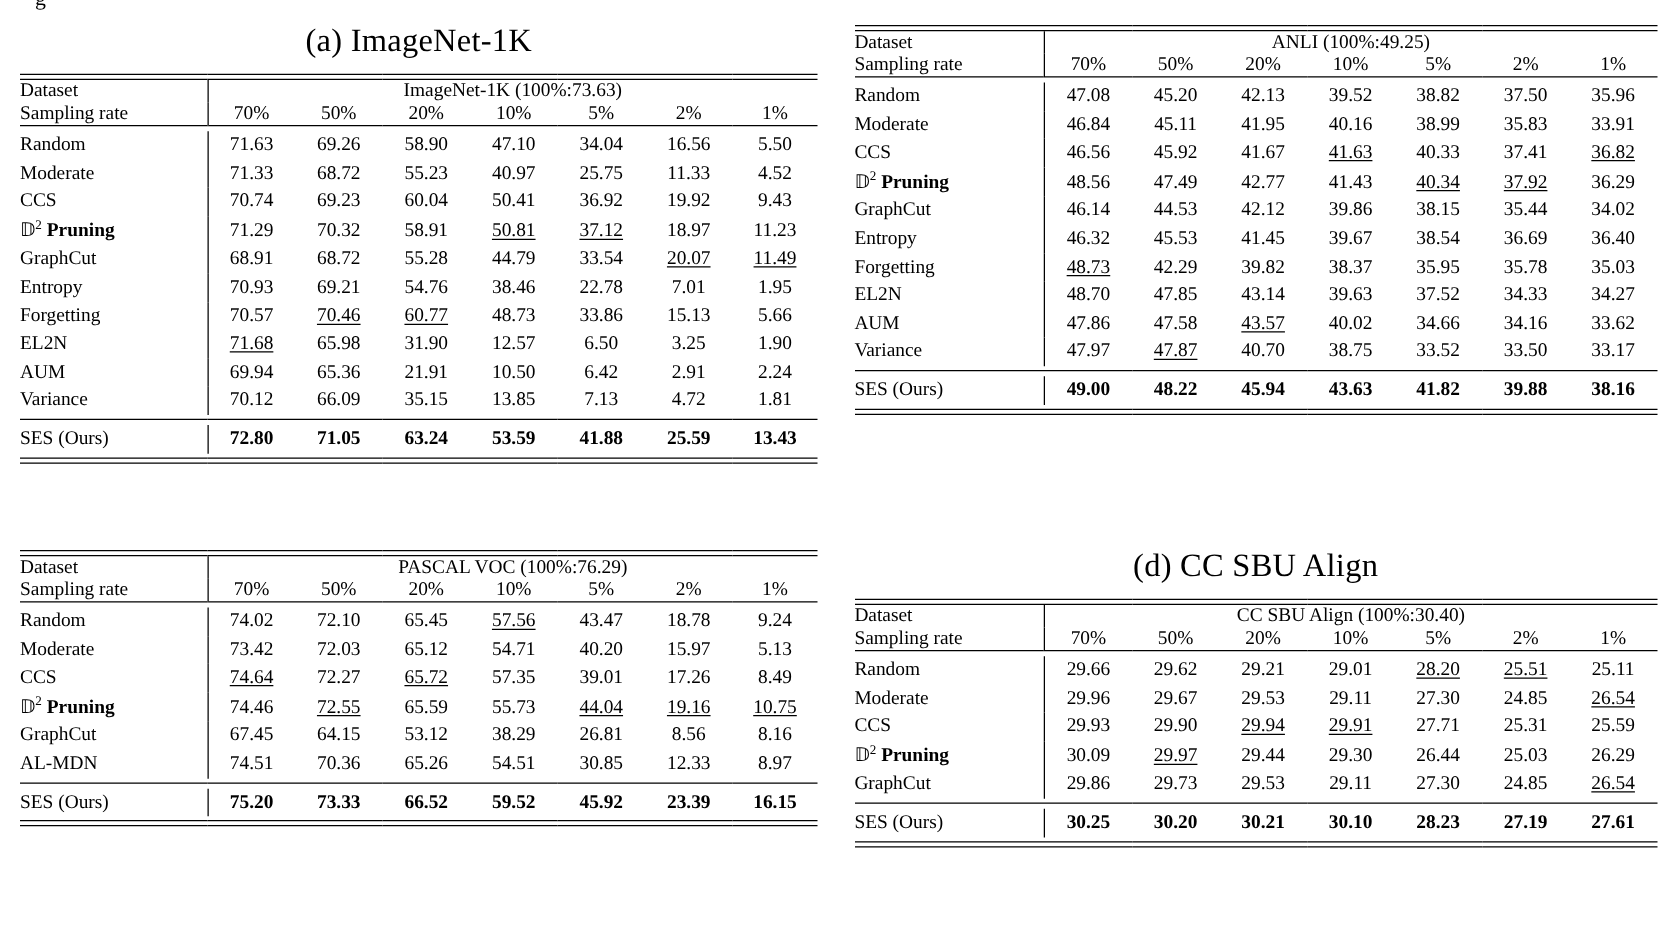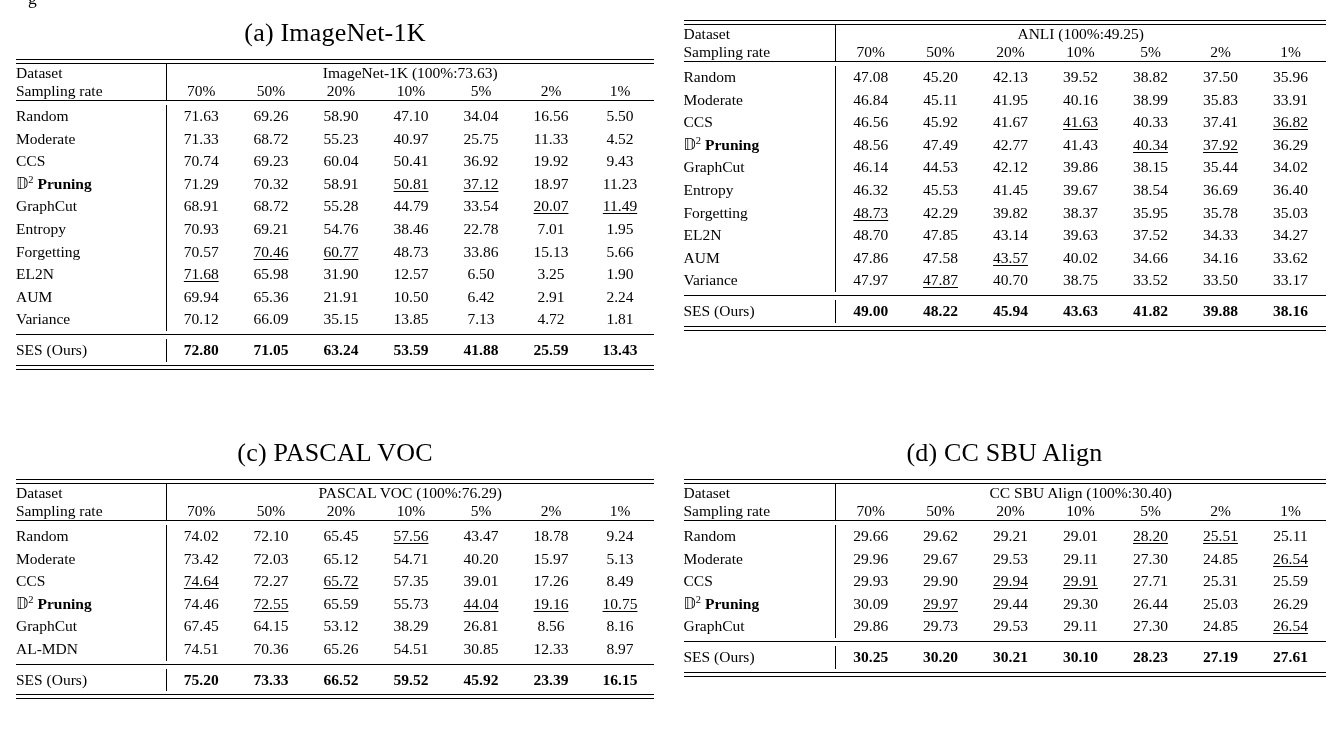--- a/index.html
+++ b/index.html
@@ -484,21 +484,20 @@
               <td colspan="8"></td>
             </tr>
             <tr class="rule-botlow">
               <td colspan="8"></td>
             </tr>
           </tbody>
       </table>
     </div>
 
     <div class="cell">
-      <div class="subcap">(c) PASCAL VOC</div>
       <table class="restab">
         <colgroup>
           <col style="width:150px">
             <col style="width:70px">
             <col style="width:70px">
             <col style="width:70px">
           <col style="width:70px">
             <col style="width:70px">
             <col style="width:70px">
             <col style="width:68px">

